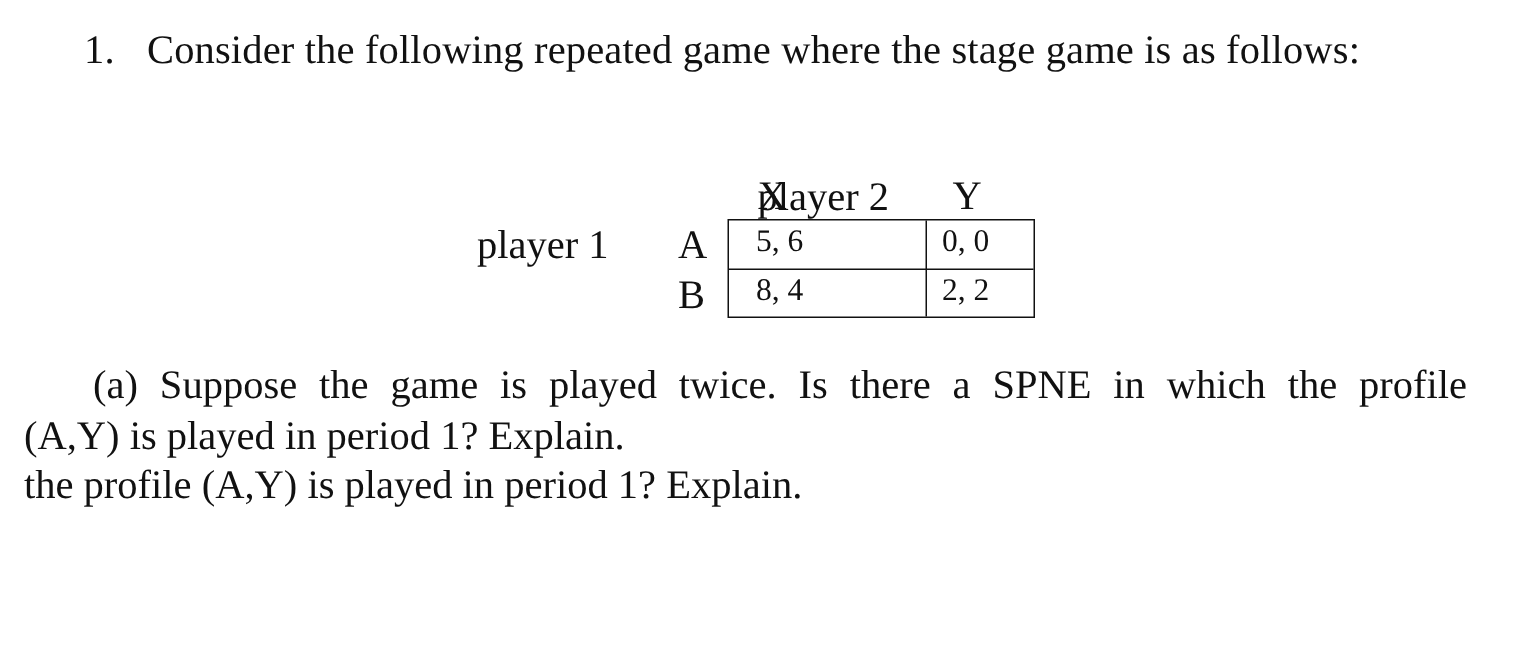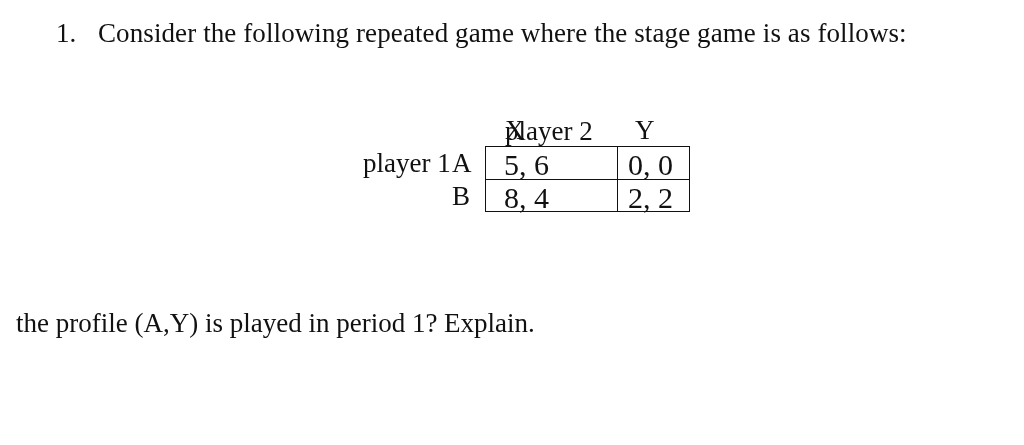--- a/index.html
+++ b/index.html
@@ -61,21 +61,21 @@
       position: absolute;
       left: 0;
       right: 0;
       top: 32px;
       height: 0;
       border-top: 1.6px solid #111;
     }
     .cell {
       position: absolute;
       font-family: "Liberation Serif", serif;
-      font-size: 30px;
+      font-size: 21px;
       line-height: 1;
       white-space: nowrap;
     }
     .para {
       position: absolute;
       left: 16px;
       width: 962px;
       font-family: "Liberation Serif", serif;
       font-size: 27px;
       line-height: 33.5px;
@@ -102,32 +102,36 @@
 
   <div class="problem-line">
     <span class="num">1.</span><span>Consider the following repeated game where the stage game is as follows:</span>
   </div>
 
   <div class="abs" style="left:505px; top:84px;margin-top:34px;">player 2</div>
 
   <div class="abs" style="left:505px; top:117px;">X</div>
   <div class="abs" style="left:635px; top:117px;">Y</div>
 
-  <div class="abs" style="left:318px; top:150px;margin-left:45px;">player 1</div>
+  <div class="abs" style="left:318px; top:150px;">player 1</div>
 
   <div class="abs" style="left:452px; top:150px;">A</div>
   <div class="abs" style="left:452px; top:183px;">B</div>
 
   <div class="payoff-table">
     <div class="vline"></div>
     <div class="hline"></div>
     <div class="cell" style="left:18px; top:3px;">5, 6</div>
     <div class="cell" style="left:142px; top:3px;">0, 0</div>
     <div class="cell" style="left:18px; top:36px;">8, 4</div>
     <div class="cell" style="left:142px; top:36px;">2, 2</div>
   </div>
 
+  <div class="para" style="top:240px;">
+    <span class="justify-line" style="padding-left:46px; box-sizing:border-box;">(a) Suppose the game is played twice. Is there a SPNE in which the profile</span>
+    <span class="last-line">(A,Y) is played in period 1? Explain.</span>
+  </div>
 
   <div class="para" style="top:307px;">
     <span class="last-line">the profile (A,Y) is played in period 1? Explain.</span>
   </div>
 
 </div>
 
 </body></html>

